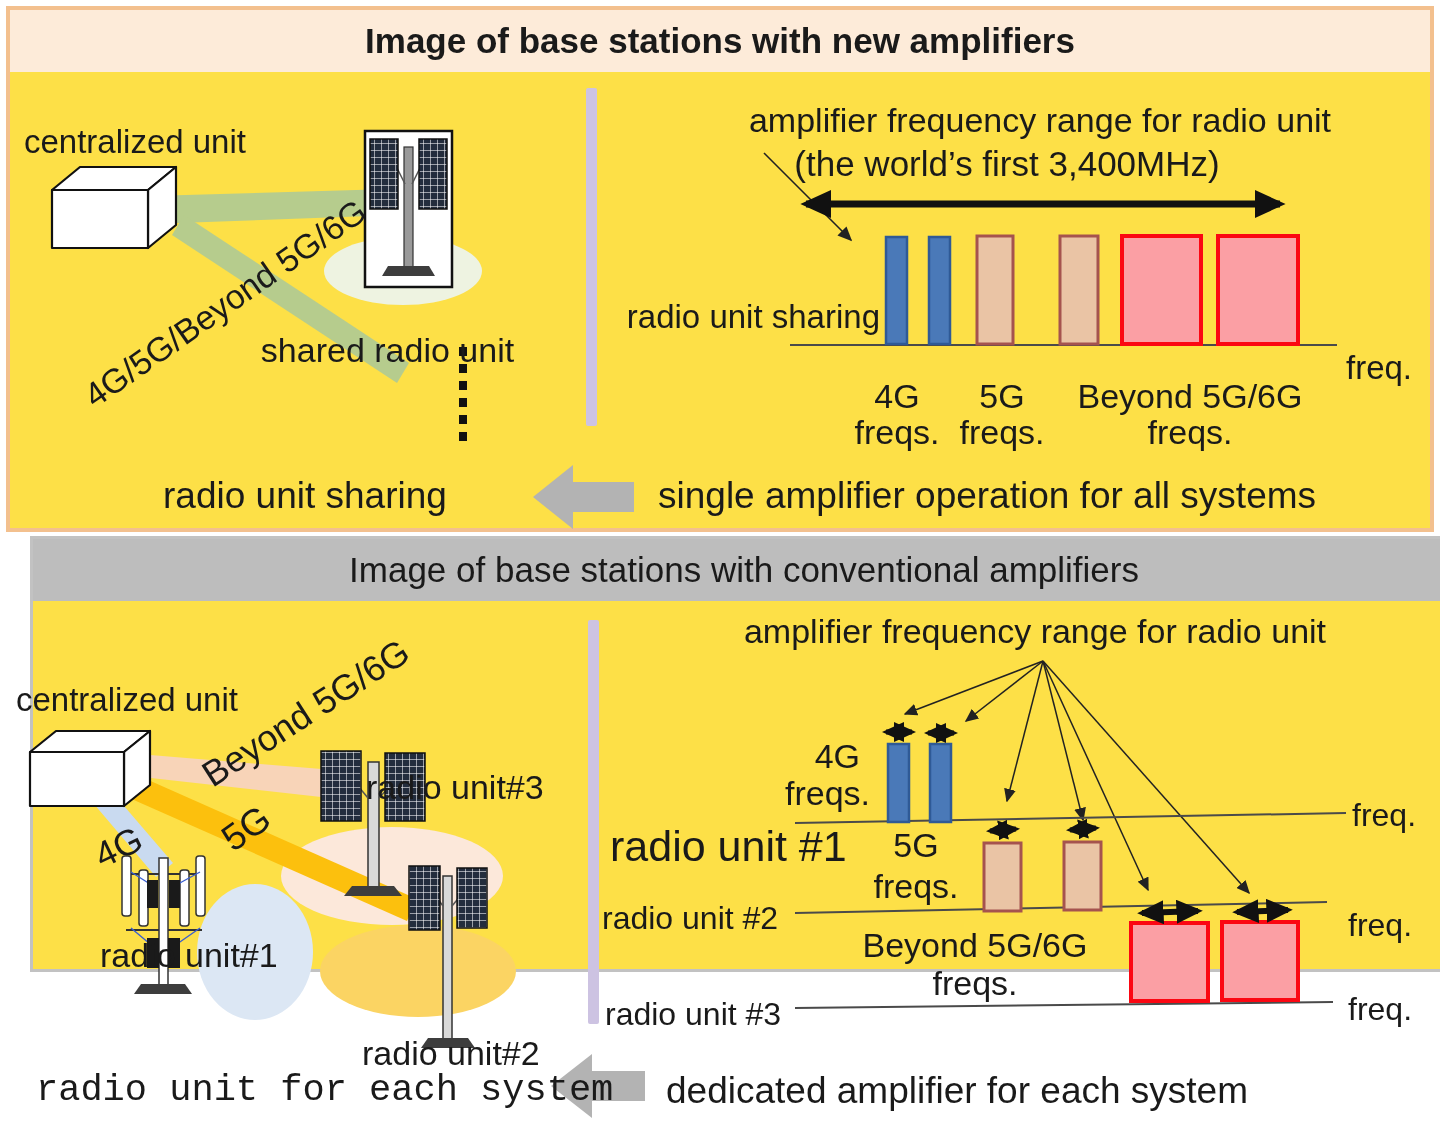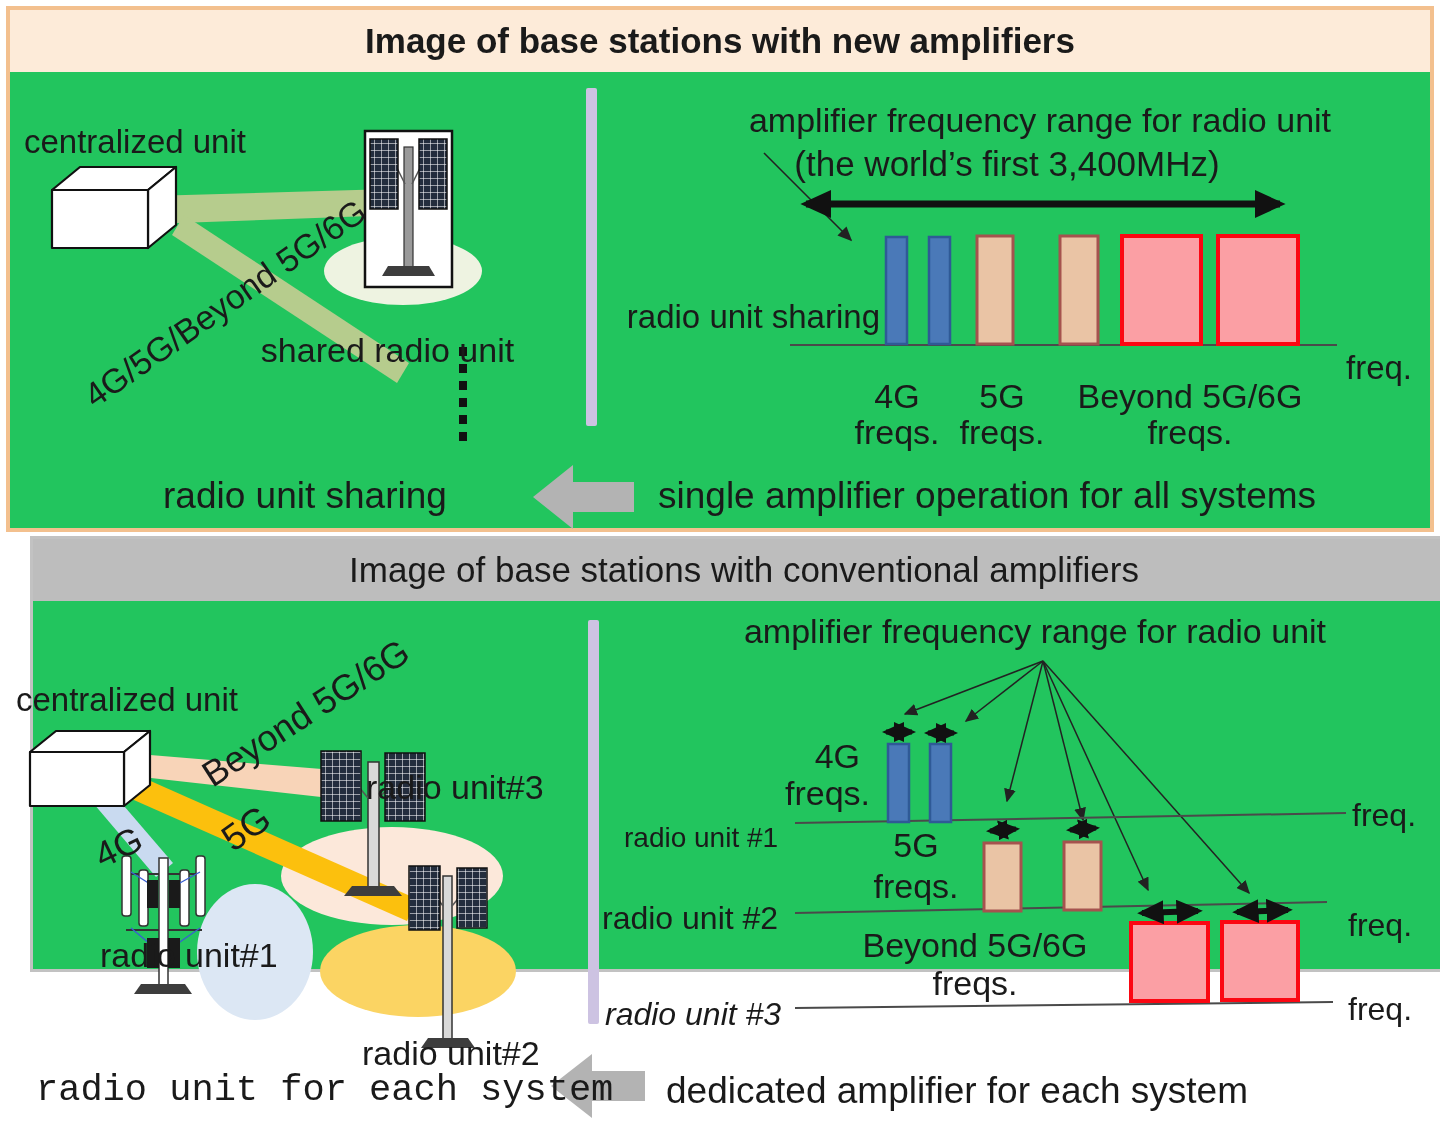--- a/index.html
+++ b/index.html
@@ -1,20 +1,20 @@
 <!DOCTYPE html>
 <html style="--panel1-border: #f3c08e; --panel1-titlebar: #fdebd9; --panel2-border: #c2c2c2; --panel2-titlebar: #bdbdbd; --divider: #cdc3e2; --green-beam: #b6cc8d; --green-halo: #eef3e1; --bar-4g-fill: #4a79b8; --bar-4g-stroke: #2f5a96; --bar-5g-fill: #eac4a5; --bar-5g-stroke: #a5534e; --bar-beyond-fill: #fb9fa4; --bar-beyond-stroke: #fb0712; --beam-4g: #c9daf0; --beam-5g: #fcc00d; --beam-beyond: #f8d4b8; --halo-4g: #dce7f4; --halo-5g: #fbd463; --halo-beyond: #fce8da; --arrow-gray: #b3b3b3; --ink: #1a1a1a; --axis: #4a4a4a;"><head>
 <meta charset="utf-8">
 <style>
   html,body{margin:0;padding:0;}
   body{
     width:1440px;height:1131px;position:relative;background:#ffffff;
     font-family:"Liberation Sans", sans-serif;color:#1a1a1a;overflow:hidden;
   }
-  .panel{position:absolute;background:#22c55e;box-sizing:border-box;text-align:center;}
+  .panel{position:absolute;background:#fde047;box-sizing:border-box;text-align:center;}
   #top-panel{left:6px;top:6px;width:1428px;height:526px;border:4px solid var(--panel1-border);}
   #bottom-panel{left:6px;top:536px;width:1428px;height:436px;border:3px solid var(--panel2-border);margin-left:24px;}
   .titlebar{position:absolute;left:0;top:0;right:0;height:62px;display:flex;align-items:center;justify-content:center;}
   #top-panel .titlebar{background:var(--panel1-titlebar);font-weight:bold;font-size:35px;}
   #bottom-panel .titlebar{background:var(--panel2-titlebar);font-weight:normal;font-size:35px;}
   #shapes{position:absolute;left:0;top:0;width:1440px;height:1131px;pointer-events:none;}
   .lbl{position:absolute;white-space:nowrap;line-height:1.12;color:var(--ink);}
   .ctr{text-align:center;}
   .rgt{text-align:right;}
   .rot{transform-origin:0 50%;}
@@ -187,22 +187,22 @@
 <div class="lbl rot" style="left:97px;top:838px;font-size:36px;transform:rotate(-26deg);">4G</div>
 <div class="lbl" style="left:366px;top:728px;font-size:34px;margin-top:40px;">radio unit#3</div>
 <div class="lbl" style="left:100px;top:936px;font-size:34px;">radio unit#1</div>
 <div class="lbl" style="left:362px;top:1012px;font-size:34px;margin-top:22px;">radio unit#2</div>
 <div class="lbl" style="left:36px;top:1070px;font-size:37px;font-family:Liberation Mono, monospace;">radio unit for each system</div>
 <div class="lbl" style="left:666px;top:1070px;font-size:37px;">dedicated amplifier for each system</div>
 
 <div class="lbl ctr" style="left:645px;top:612px;width:780px;font-size:34px;">amplifier frequency range for radio unit</div>
 <div class="lbl rgt" style="left:760px;top:737px;width:100px;font-size:34px;">4G</div>
 <div class="lbl rgt" style="left:750px;top:774px;width:120px;font-size:34px;">freqs.</div>
-<div class="lbl" style="left:624px;top:822px;font-size:28px;">radio unit #1</div>
+<div class="lbl" style="left:610px;top:822px;font-size:43px;">radio unit #1</div>
 <div class="lbl ctr" style="left:866px;top:826px;width:100px;font-size:34px;">5G</div>
 <div class="lbl ctr" style="left:856px;top:867px;width:120px;font-size:34px;">freqs.</div>
 <div class="lbl" style="left:602px;top:901px;font-size:32px;">radio unit #2</div>
 <div class="lbl ctr" style="left:845px;top:926px;width:260px;font-size:34px;">Beyond 5G/6G</div>
 <div class="lbl ctr" style="left:915px;top:964px;width:120px;font-size:34px;">freqs.</div>
-<div class="lbl" style="left:605px;top:997px;font-size:32px;font-style:italic;">radio unit #3</div>
+<div class="lbl" style="left:605px;top:997px;font-size:32px;">radio unit #3</div>
 <div class="lbl" style="left:1352px;top:798px;font-size:32px;">freq.</div>
 <div class="lbl" style="left:1348px;top:908px;font-size:32px;">freq.</div>
 <div class="lbl" style="left:1348px;top:992px;font-size:32px;">freq.</div>
 
 </body></html>

